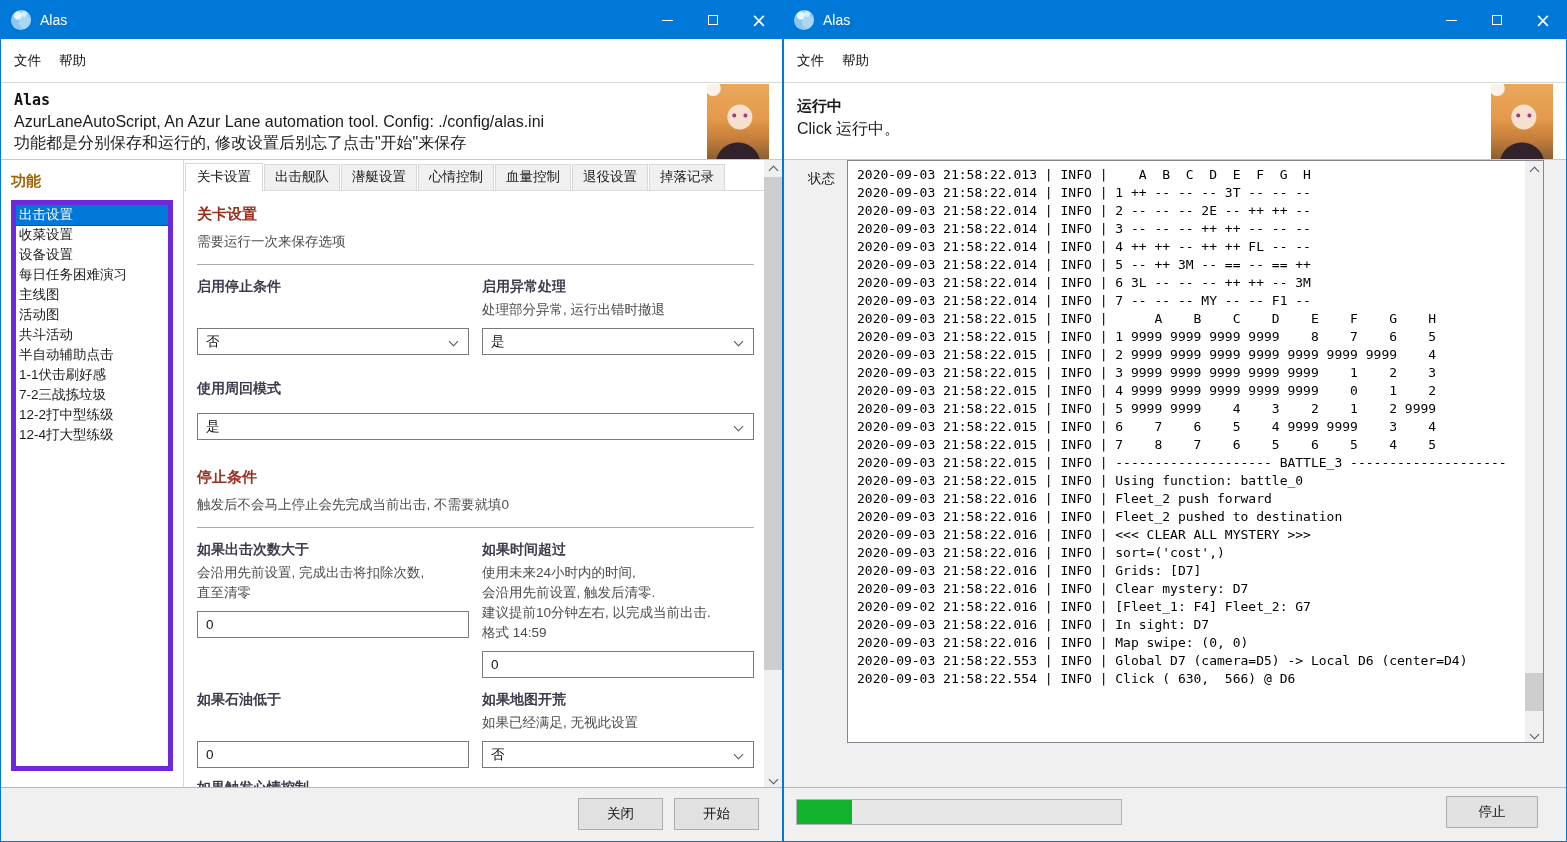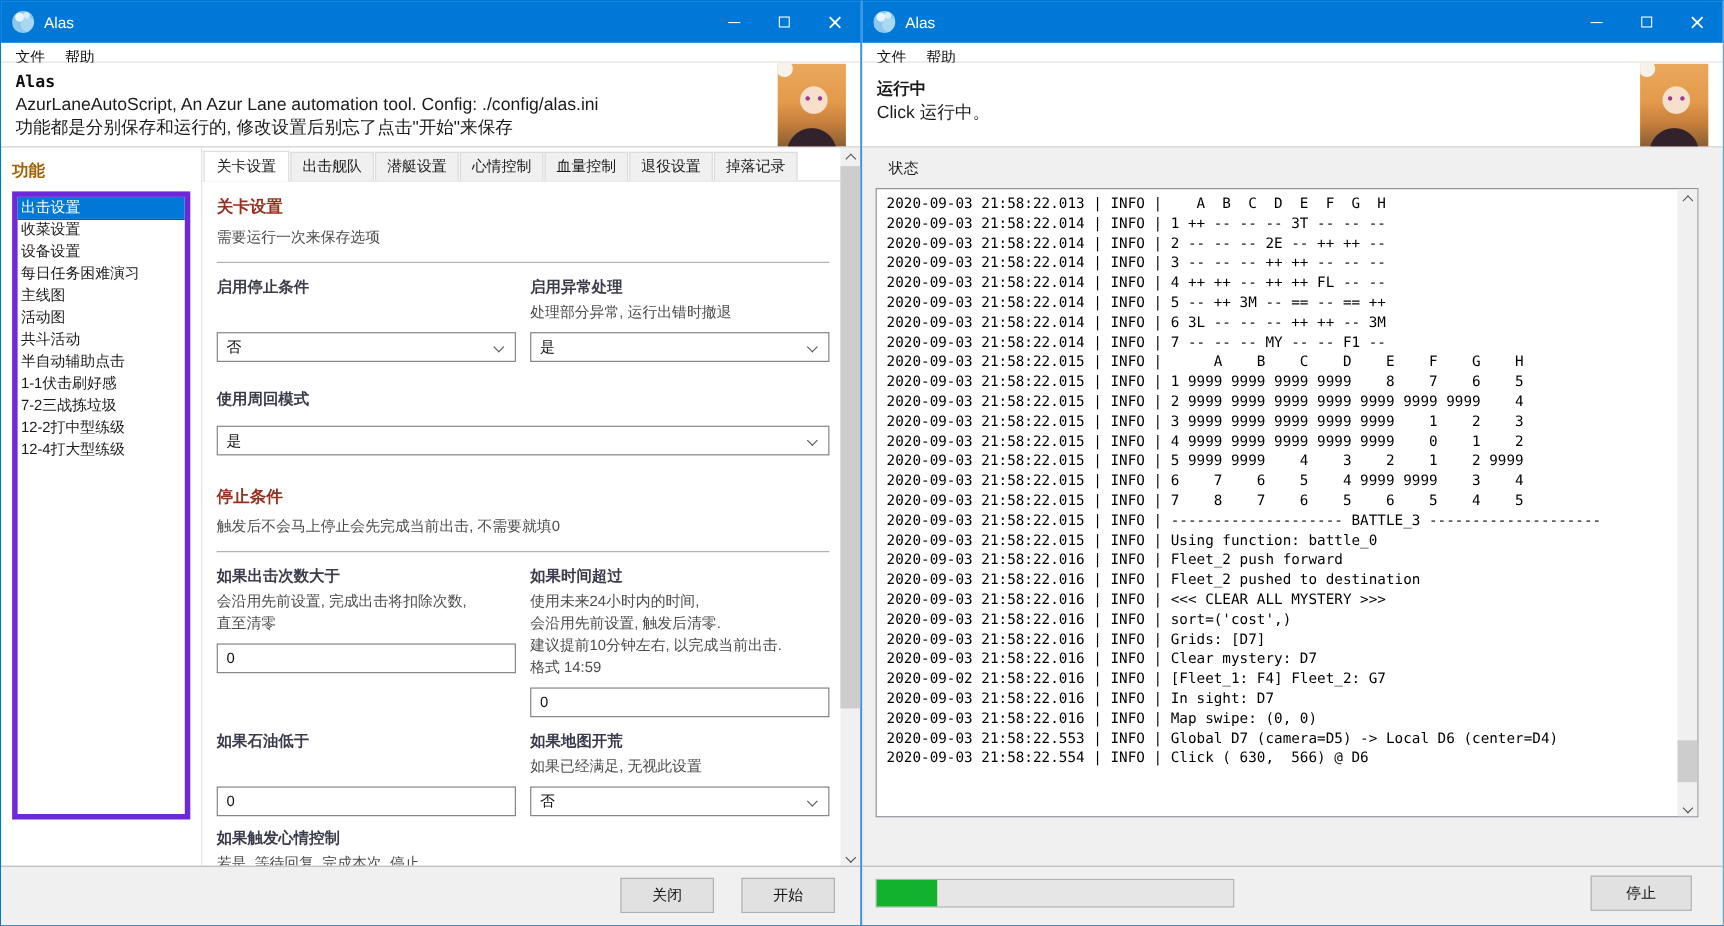--- a/index.html
+++ b/index.html
@@ -23,21 +23,21 @@
       radial-gradient(circle at 66% 20%, #d5ecfa 0 2.5px, rgba(0,0,0,0) 3.5px),
       radial-gradient(circle at 72% 62%, #a8d8f4 0 6px, rgba(0,0,0,0) 7px),
       #8cc7ee}
   .tb-title{color:#fff;font-size:14px;margin-left:9px;flex:1}
   .tb-btn{width:46px;height:38px;display:flex;align-items:center;justify-content:center;flex:none}
   .minbar{width:11px;height:0;border-top:1px solid #fff}
   .maxbox{width:10px;height:10px;border:1px solid #fff}
   .closex{color:#fff;font-size:19px;line-height:1;font-family:"DejaVu Sans",sans-serif}
 
   
-  .menubar{height:18px;background:#fff;border-bottom:1px solid #d7d7d7;display:flex;padding-left:4px;flex:none}
+  .menubar{height:44px;background:#fff;border-bottom:1px solid #d7d7d7;display:flex;align-items:center;padding-left:4px;flex:none}
   .menu-item{font-size:13.5px;color:#111;padding:4px 9px}
 
   
   .appheader{height:77px;background:#fff;border-bottom:1px solid #c9c9c9;position:relative;padding:8px 0 0 13px;flex:none}
   .appheader .h-title{font-family:"DejaVu Sans Mono","Liberation Mono",monospace;font-weight:bold;font-size:15px;color:#111}
   .appheader .h-line{font-size:16px;color:#1b1b1b;margin-top:4px;line-height:17px}
   .appheader .h-title-run{font-weight:bold;font-size:15px;color:#1b1b1b;margin-top:6px}
   .avatar{position:absolute;right:13px;top:1px;width:62px;height:75px;
     background:
       radial-gradient(circle at 44% 42%, #a23a93 0 1.6px, rgba(0,0,0,0) 2.4px),
@@ -90,25 +90,25 @@
   .sc-arrow .chev.up{margin-top:4px}
   .sc-track{flex:1;position:relative}
   .sc-thumb{position:absolute;left:0;width:100%;background:#cdcdcd}
   .thumb-left{top:0;height:493px}
   .thumb-right{bottom:14px;height:38px}
 
   
   .footerbar{height:54px;flex:none;background:#f0f0f0;border-top:1px solid #b5b5b5;position:relative}
   .btn{height:32px;background:#e1e1e1;border:1px solid #adadad;font-size:13.5px;color:#111;
        font-family:"Liberation Sans","DejaVu Sans",sans-serif}
-  .footer-left-btns{position:absolute;right:23px;top:10px;display:flex;gap:25px}
+  .footer-left-btns{position:absolute;right:23px;top:10px;display:flex;gap:11px}
   .footer-left-btns .btn{width:85px}
 
   
-  .body-right{flex:1;display:flex;flex-direction:column;min-height:0;background:#f0f0f0}
+  .body-right{flex:1;display:flex;min-height:0;background:#f0f0f0}
   .status-row{height:37px;flex:none;display:flex;align-items:center;padding-left:24px;font-size:13.5px;color:#1b1b1b}
   .logbox{flex:1;margin:0 22px 44px 12px;background:#fff;border:1px solid #828790;display:flex;min-height:0}
   .logpane{flex:1;overflow:hidden;padding:5px 0 0 9px}
   .log-line{font-family:"DejaVu Sans Mono","Liberation Mono",monospace;font-size:13px;line-height:18px;
             color:#000;white-space:pre}
   .progress{position:absolute;left:12px;top:11px;width:326px;height:26px;background:#e6e6e6;border:1px solid #b2b2b2}
   .progress-fill{height:100%;background:var(--c-progress_green)}
   .stop-wrap{position:absolute;right:28px;top:8px}
   .stop-wrap .btn{width:92px}
 </style>

